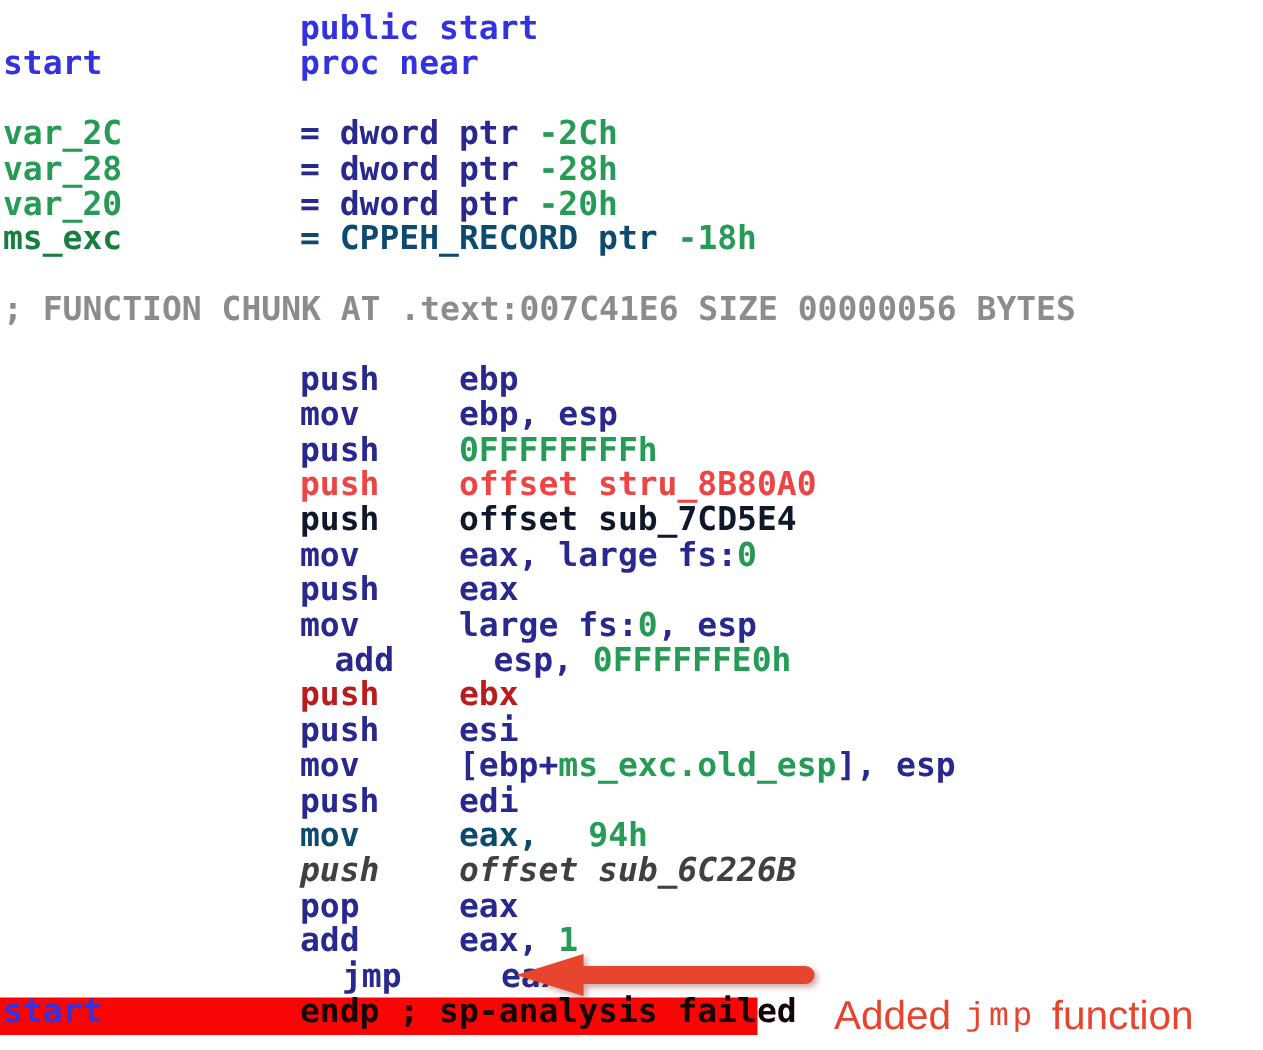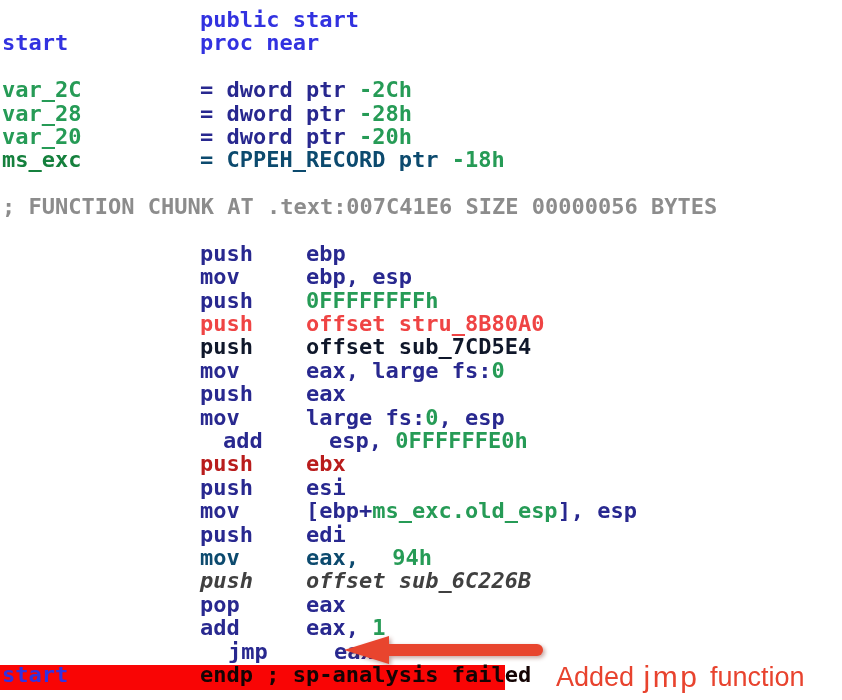--- a/index.html
+++ b/index.html
@@ -40,22 +40,22 @@
     position:absolute; left:343px; top:635px; width:204px; height:30px; z-index:3;
     filter:drop-shadow(2px 2px 2px rgba(110,30,20,0.40));
   }
   #annotation{
     position:absolute; left:556px; top:633px; height:32px; z-index:3;
     display:flex; align-items:center;
     font-family:"Liberation Sans", sans-serif;
     font-size:27px; font-weight:400; white-space:pre;margin-top:28px;
   }
   #annotation .mono{
-    font-family:Liberation Sans, sans-serif;
-    font-size:30px; letter-spacing:2.5px; padding:0 3px 0 2px;
+    font-family:Liberation Mono, monospace;
+    font-size:22px; letter-spacing:2.5px; padding:0 3px 0 2px;
   }
 </style>
 </head>
 <body>
 
 <div id="disasm">
 
   <div id="code-lines">
       <div class="line"><span class="body"><span style="color: rgb(50, 50, 224);">public start</span></span></div>
       <div class="line"><span class="lbl"><span style="color: rgb(50, 50, 224);">start</span></span><span class="body"><span style="color: rgb(50, 50, 224);">proc near</span></span></div>

